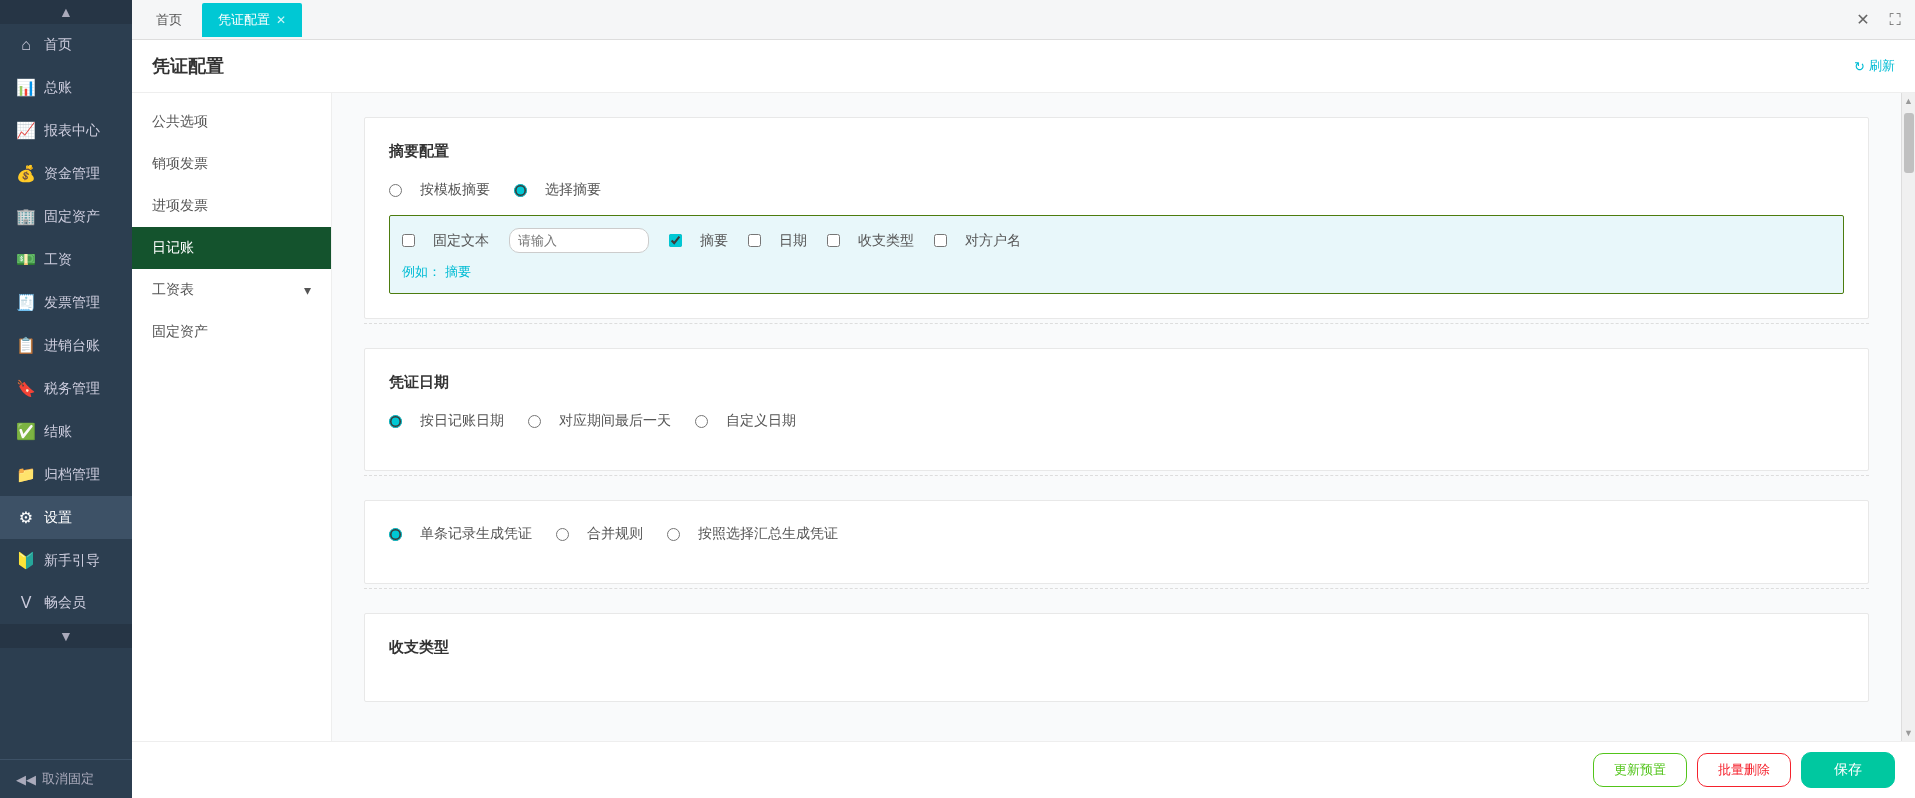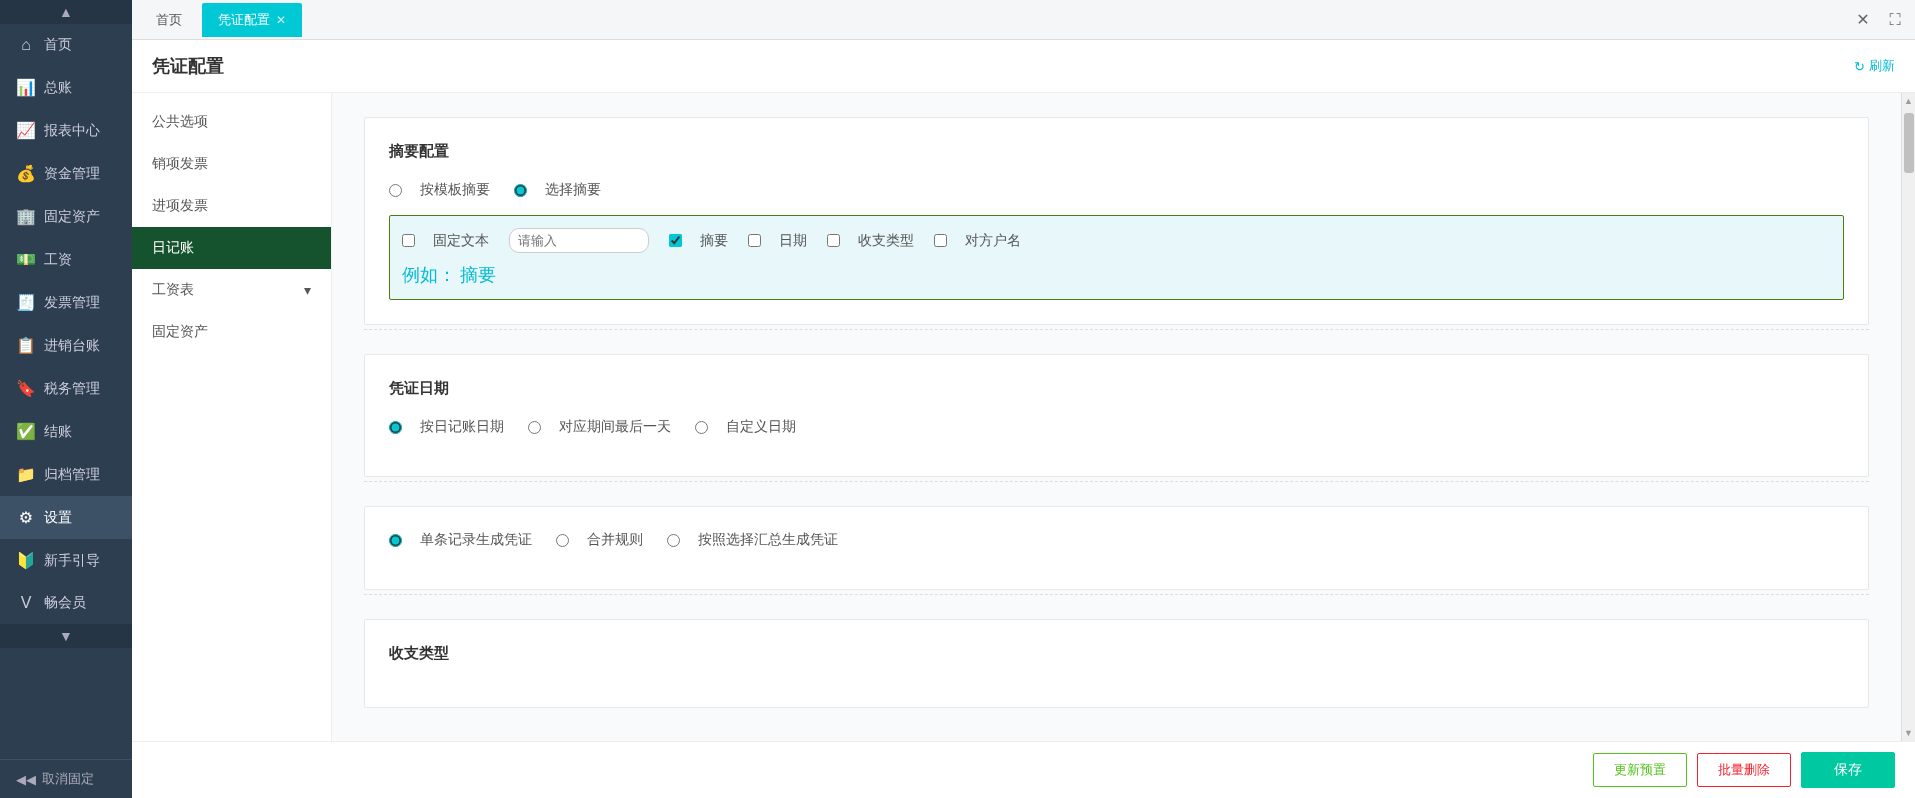--- a/index.html
+++ b/index.html
@@ -223,21 +223,21 @@
     .text-input {
       border: 1px solid #ccc;
       border-radius: 10px;
       padding: 4px 8px;
       width: 140px;
       font-size: 13px;
       color: #333;
     }
     .example-text {
       color: #00bcd4;
-      font-size: 18px;
+      font-size: 13px;
     }
 
     
     .section-divider {
       border: none;
       border-top: 1px dashed #ddd;
       margin: 4px 0 24px 0;
     }
 
     
@@ -245,21 +245,21 @@
       background: #fff;
       border-top: 1px solid #eee;
       padding: 10px 20px;
       display: flex;
       align-items: center;
       justify-content: flex-end;
       gap: 10px;
     }
     .btn {
       padding: 7px 20px;
-      border-radius: 2px;
+      border-radius: 10px;
       cursor: pointer;
       font-size: 13px;
       border: 1px solid transparent;
     }
     .btn-outline-green {
       border-color: #52c41a;
       color: #52c41a;
       background: #fff;
     }
     .btn-outline-red {

